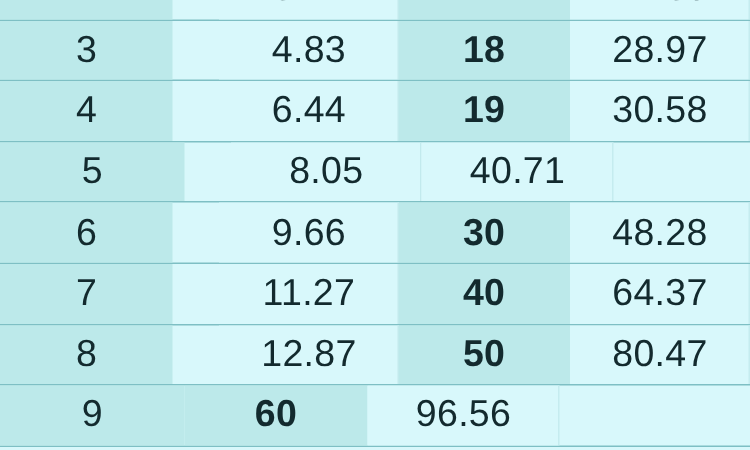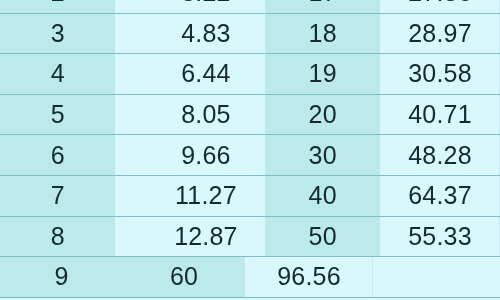--- a/index.html
+++ b/index.html
@@ -45,21 +45,21 @@
     font-size: 25px;
     font-weight: 400;
     letter-spacing: 0.2px;
     line-height: 1;
     user-select: none;
   }
 
   
   .col-key   { width: 123px; background: #bce9ea; }
   .col-value { width: 127px; background: #d8f8fb; margin-left: 31px; }
-  .col-key2  { width: 122px; background: #bce9ea; }
+  .col-key2  { width: 122px; background: #bce9ea; font-weight: bold; }
   .col-value2{ width: 128px; background: #d8f8fb; }
 
   
   .col-value { box-shadow: inset -1px 0 0 rgba(126,191,196,0.25); }
   .col-value2 { box-shadow: inset -1px 0 0 rgba(126,191,196,0.20); text-align: center; }
 </style>
 </head>
 <body>
 
 <div id="conversion-table">
@@ -82,21 +82,20 @@
     <div class="table-row">
       <div class="cell col-key">4</div>
       <div class="cell col-value">6.44</div>
       <div class="cell col-key2">19</div>
       <div class="cell col-value2">30.58</div>
     </div>
 
     <div class="table-row">
       <div class="cell col-key">5</div>
       <div class="cell col-value">8.05</div>
-      <div class="cell col-key2">20</div>
       <div class="cell col-value2">40.71</div>
     </div>
 
     <div class="table-row">
       <div class="cell col-key">6</div>
       <div class="cell col-value">9.66</div>
       <div class="cell col-key2">30</div>
       <div class="cell col-value2">48.28</div>
     </div>
 
@@ -104,21 +103,21 @@
       <div class="cell col-key">7</div>
       <div class="cell col-value">11.27</div>
       <div class="cell col-key2">40</div>
       <div class="cell col-value2">64.37</div>
     </div>
 
     <div class="table-row">
       <div class="cell col-key">8</div>
       <div class="cell col-value">12.87</div>
       <div class="cell col-key2">50</div>
-      <div class="cell col-value2">55.33</div>
+      <div class="cell col-value2">80.47</div>
     </div>
 
     <div class="table-row">
       <div class="cell col-key">9</div>
       <div class="cell col-key2">60</div>
       <div class="cell col-value2">96.56</div>
     </div>
 
   </div>
 </div>

